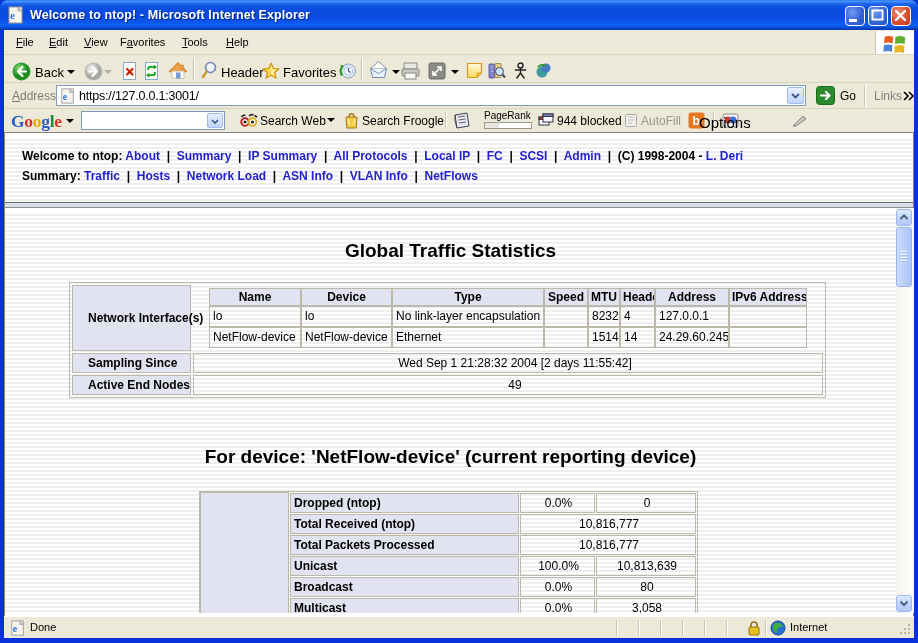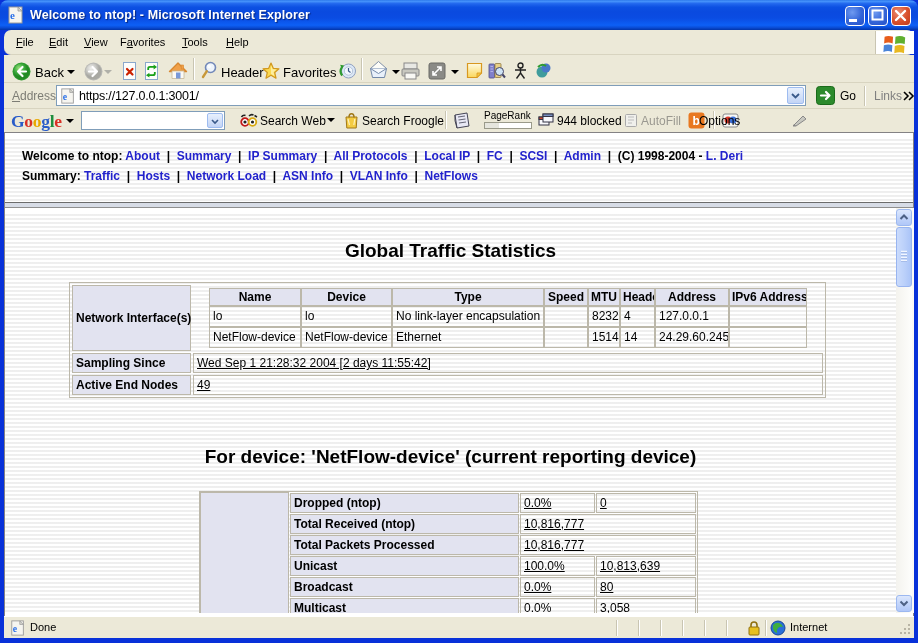--- a/index.html
+++ b/index.html
@@ -12,21 +12,21 @@
   background:linear-gradient(180deg,#2874e8 0%,#4896fc 4%,#2268ee 12%,#0c50e2 24%,#0a4adf 40%,#0a4ce2 60%,#0c59ef 76%,#0d60f6 84%,#0a4cd6 92%,#0234a8 100%);
   border-radius:8px 8px 0 0; }
 #titletext { left:30px; top:8px; color:#fff; font-weight:bold; font-size:12.5px; letter-spacing:0.1px;
   text-shadow:1px 1px 1px rgba(0,20,80,0.7); }
 .tbtn { top:6px; width:20px; height:20px; border:1px solid #fff; border-radius:4px; }
 .tbtn.min,.tbtn.max { background:radial-gradient(circle at 35% 30%, #6f9af0 0%, #3465d8 55%, #2450c8 100%); }
 .tbtn.close { background:radial-gradient(circle at 35% 30%, #eb8c72 0%, #d8502c 55%, #c03a1c 100%); }
 
 
 .chrome { left:4px; width:910px; background:#ece9d8; }
-#menubar { top:30px; height:25px; border-bottom:1px solid #d8d4c0;border-radius:7px; }
+#menubar { top:30px; height:25px; border-bottom:1px solid #d8d4c0; }
 .menuitem { position:absolute; top:6px; font-size:11px; color:#000; }
 .menuitem u { text-decoration:underline; }
 #flagbox { position:absolute; right:0; top:1px; width:39px; height:23px; background:#fff; border-left:1px solid #c9c5b2; }
 #toolbar { top:55px; height:28px; border-bottom:1px solid #d8d4c0; }
 #addressbar { top:83px; height:26px; border-bottom:1px solid #d8d4c0; }
 #googlebar { top:109px; height:23px; }
 .tool-label { position:absolute; font-size:13px; color:#000; }
 .sep { position:absolute; width:2px; border-left:1px solid #c9c5b2; border-right:1px solid #fff; }
 .ddarrow { position:absolute; width:0; height:0; border-left:4px solid transparent; border-right:4px solid transparent; border-top:4px solid #000; }
 
@@ -44,33 +44,33 @@
 #botframe { left:5px; top:208px; width:891px; height:405px; }
 #whitefoot { left:5px; top:613px; width:908px; height:3px; background:#fff; }
 
 .pgline { position:absolute; font-size:12px; font-weight:bold; color:#000; white-space:nowrap; }
 .pgline a { color:#2222cc; text-decoration:none; }
 
 h1.heading { position:absolute; font-size:19px; font-weight:bold; color:#000; width:100%; text-align:center; white-space:nowrap; line-height:22px; }
 
 
 table.nt { position:absolute; border-collapse:separate; border-spacing:2px; border:1px solid #bcb8aa; font-size:12px; table-layout:fixed; }
-table.nt > tbody > tr > td { border:1px solid #bcb8aa; padding:1px 3px; white-space:nowrap; line-height:16px; }
+table.nt > tbody > tr > td { border:1px solid #bcb8aa; padding:1px 15px; white-space:nowrap; line-height:16px; }
 table.nt > tbody > tr > td.wrap { border:none; padding:3px 16px; }
 table.inner { border-collapse:separate; border-spacing:0; width:100%; font-size:12px; table-layout:fixed; }
 table.inner td, table.inner th { border:1px solid #bcb8aa; padding:1px 3px; white-space:nowrap; line-height:16px; overflow:hidden; }
 table.inner th { padding:0 2px; }
 table.nt2 { border-spacing:0; }
 table.nt2 > tbody > tr > td.wrap { padding:0; }
 table.in1 td { line-height:17px; }
 table.in2 { border-spacing:1px; }
 .lav { background:#e2e3f0; }
 .labcell { background:#e2e3f0; font-weight:bold; text-align:left; }
 .datacell { background:transparent; text-align:left; }
-.num { text-align:left; padding-right:1px !important;text-decoration:underline; }
+.num { text-align:center; padding-right:1px !important; }
 
 
 #scrollbar { left:896px; top:208px; width:16px; height:405px; background:linear-gradient(90deg,#f4f3ee,#fefefc); }
 .sbtn { position:absolute; left:0px; width:16px; height:17px; border:1px solid #9cb8f0; border-radius:3px;
   background:linear-gradient(180deg,#dde8fd,#c4d6fb 50%,#b0c7f8); }
 #sthumb { position:absolute; left:0px; top:19px; width:16px; height:60px; border:1px solid #98b4f0; border-radius:3px;
   background:linear-gradient(90deg,#cadbfc,#bcd1fa 50%,#aac4f8); }
 
 
 #statusbar { left:4px; top:616px; width:910px; height:22px; background:#ece9d8; border-top:1px solid #fff; }
@@ -302,21 +302,21 @@
   <svg style="position:absolute;left:684px;top:3px" width="17" height="17" viewBox="0 0 17 17">
     <rect x="0.5" y="0.5" width="16" height="16" rx="3" fill="#e87820"></rect>
     <text x="4.5" y="13" font-size="12" font-weight="bold" fill="#fff" font-family="Liberation Sans">b</text>
   </svg>
   <div class="sep" style="left:709px;top:2px;height:18px"></div>
   <svg style="position:absolute;left:718px;top:4px" width="17" height="15" viewBox="0 0 17 15">
     <rect x="1" y="1" width="15" height="13" rx="2" fill="#f8f8f4" stroke="#888"></rect>
     <circle cx="6" cy="7" r="3.5" fill="#d83a2a"></circle>
     <circle cx="11" cy="7" r="3.5" fill="#3a6fd8"></circle>
   </svg>
-  <div style="position:absolute;left:695px;top:5px;font-size:12px">Options</div>
+  <div style="position:absolute;left:695px;top:5px;font-size:15px">Options</div>
   <svg style="position:absolute;left:787px;top:4px" width="18" height="15" viewBox="0 0 18 15">
     <path d="M2 13 L12 3 L15 6 L5 13 Z" fill="#c8c8c0" stroke="#888"></path>
     <path d="M2 13 L5 13 L3 11 Z" fill="#888"></path>
   </svg>
 </div>
 
 <div class="abs" id="pagearea"></div>
 <div class="abs stripes" id="topframe">
   <div class="pgline" style="left:17px;top:16px">Welcome to ntop: <a>About</a> &nbsp;|&nbsp; <a>Summary</a> &nbsp;|&nbsp; <a>IP Summary</a> &nbsp;|&nbsp; <a>All Protocols</a> &nbsp;|&nbsp; <a>Local IP</a> &nbsp;|&nbsp; <a>FC</a> &nbsp;|&nbsp; <a>SCSI</a> &nbsp;|&nbsp; <a>Admin</a> &nbsp;|&nbsp; (C) 1998-2004 - <a>L. Deri</a></div>
   <div class="pgline" style="left:17px;top:36px">Summary: <a>Traffic</a> &nbsp;|&nbsp; <a>Hosts</a> &nbsp;|&nbsp; <a>Network Load</a> &nbsp;|&nbsp; <a>ASN Info</a> &nbsp;|&nbsp; <a>VLAN Info</a> &nbsp;|&nbsp; <a>NetFlows</a></div>

